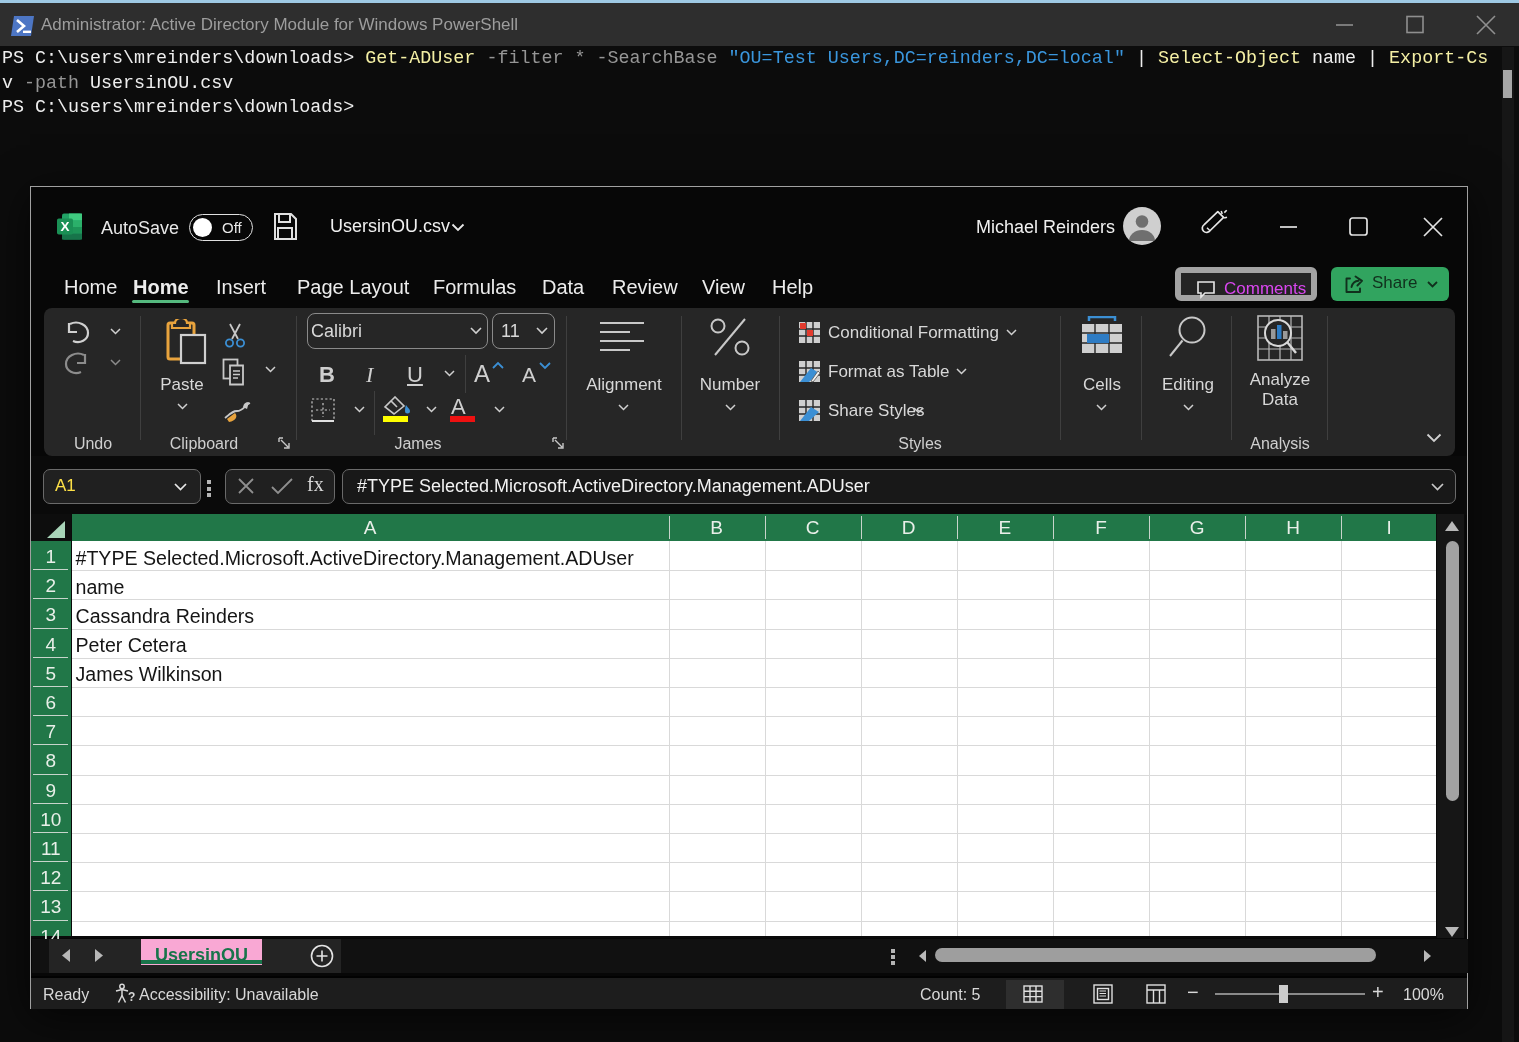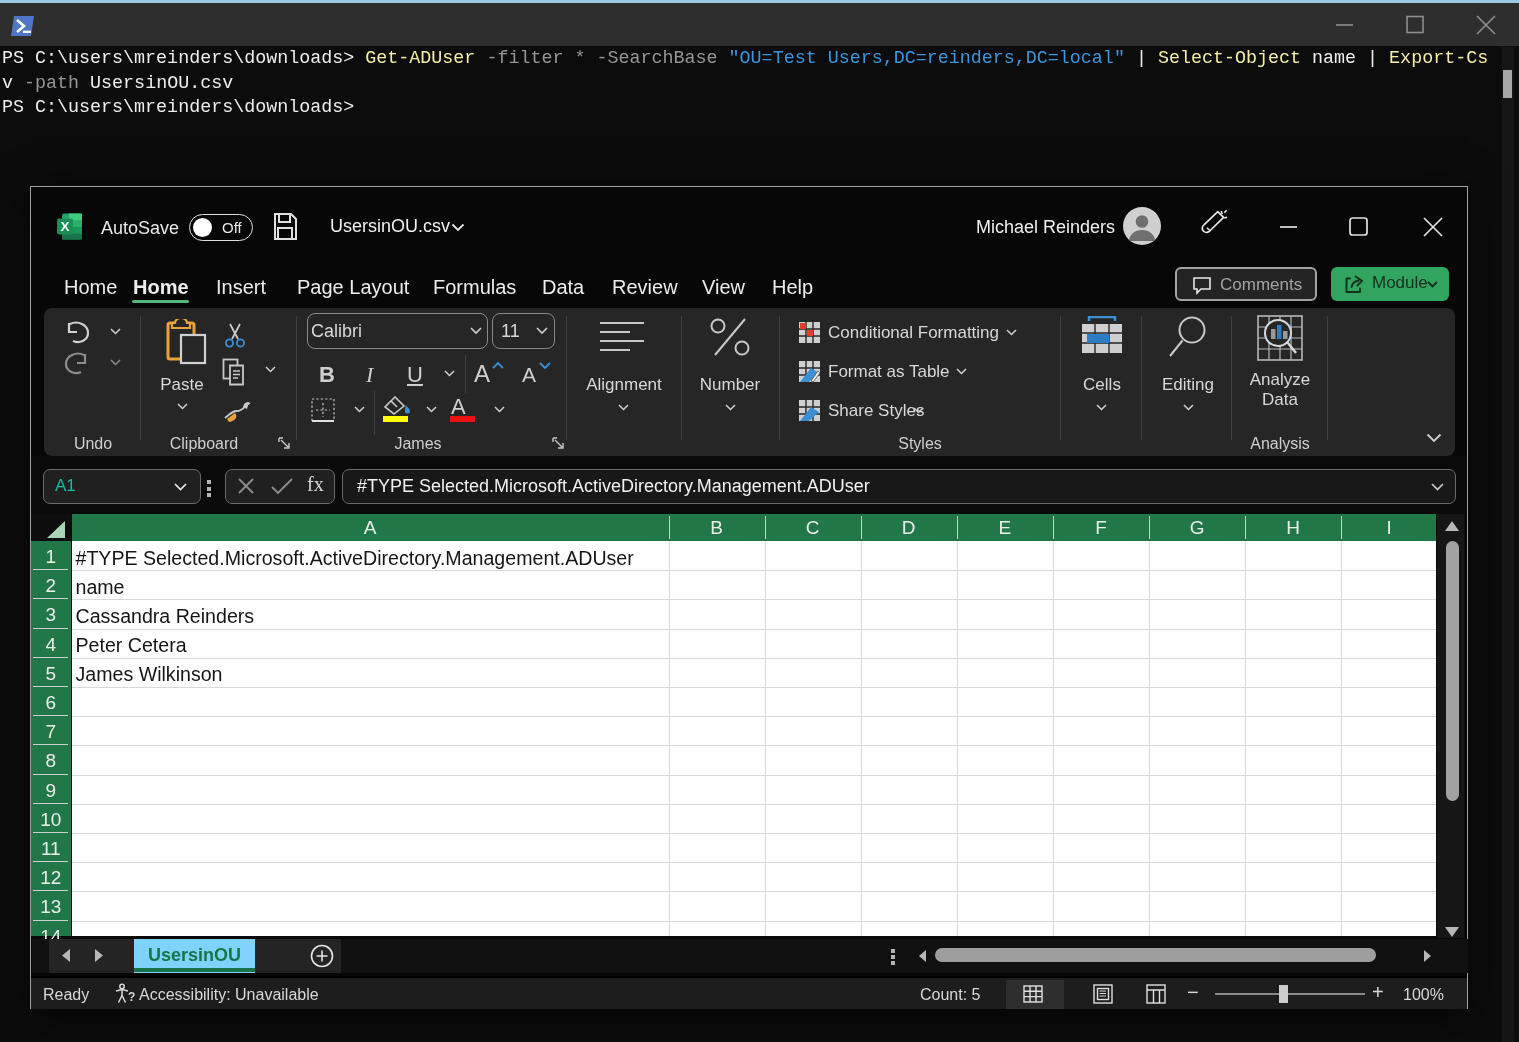--- a/index.html
+++ b/index.html
@@ -26,22 +26,22 @@
 #toggle .knob { position:absolute; left:3px; top:2.5px; width:19px; height:19px; border-radius:50%; background:#fff; }
 #toggle .off { position:absolute; left:32px; top:4px; font-size:15px; color:#e8e8e8; }
 #fname { left:299px; top:29px; font-size:18px; color:#f0f0f0; }
 #searchbox { left:528px; top:20px; width:383px; height:41px; background:#2f2f2f; border-radius:4px; }
 #searchbox .stxt { position:absolute; left:70px; top:9px; font-size:18px; color:#ababab; }
 #user-t { left:945px; top:30px; font-size:18px; color:#f0f0f0; }
 #avatar { left:1092px; top:20px; width:38px; height:38px; border-radius:50%; background:#cfcfcf; overflow:hidden;}
 
 .menu { top:88.5px; font-size:20px; color:#ececec; }
 #home-ul { left:101px; top:112.5px; width:57px; height:3.5px; background:#55b97e; border-radius:2px; }
-#cmtbtn { left:1144px; top:80px; width:142px; height:34px; background:#242424; border:2px solid #a3a3a3;
-  border-radius:6px; color:#a3a3a3; font-size:17px;text-align:center; }
+#cmtbtn { left:1144px; top:80px; width:142px; height:34px; background:#242424; border:6px solid #a3a3a3;
+  border-radius:6px; color:#d946ef; font-size:17px;text-align:center; }
 #sharebtn { left:1300px; top:80px; width:118px; height:34px; background:#31a45f; border-radius:6px;
   color:#11301d; font-size:17px; }
 
 #ribbon { left:13px; top:121px; width:1411px; height:148px; background:#262626; border-radius:8px; }
 #ribbon .r { position:absolute; }
 .sep { position:absolute; width:1px; background:#3f3f3f; top:8px; height:124px; }
 .glabel { position:absolute; top:127px; font-size:16px; color:#cfcfcf; text-align:center; }
 .combo { position:absolute; border:1px solid #8a8a8a; border-radius:8px; background:#262626; height:36px; }
 .rlbl { position:absolute; font-size:17px; color:#d8d8d8; }
 
@@ -59,37 +59,38 @@
 .hline { position:absolute; left:0; width:100%; height:1px; background:#d9d9d9; }
 .hsep { position:absolute; top:2px; width:1px; height:23px; background:#c8d4cb; }
 .rsep { position:absolute; left:2px; width:35px; height:1px; background:#c8d4cb; }
 .ctext { position:absolute; left:4px; font-size:19.6px; color:#151515; white-space:nowrap; }
 
 #vsb { position:absolute; left:1406px; top:0px; width:27px; height:424px; background:#161616; }
 #vthumb { position:absolute; left:9px; top:27px; width:13px; height:260px; background:#a2a2a2; border-radius:7px; }
 
 #tabbar { left:1px; top:752px; width:1436px; height:34px; background:#111111; }
 #tabpanel { position:absolute; left:17px; top:0; width:292px; height:34px; background:#242424; }
-#sheettab { position:absolute; left:102px; top:0; width:121px; height:34px; background:#7dd3fc; }
+#sheettab { position:absolute; left:109px; top:0; width:121px; height:26px; background:#f9a8d4; }
 #sheettab .nm { position:absolute; left:0; top:6px; width:121px; text-align:center; font-size:18px; font-weight:bold; color:#19744a; }
 #sheettab .ul { position:absolute; left:0; bottom:1px; width:121px; height:4px; background:#19744a; }
 
 #sbar { left:0px; top:789px; width:1436px; height:33px; background:#1d1d1d; border-top:2px solid #020202; }
 #sbar .t { position:absolute; top:8px; font-size:16px; color:#d8d8d8; }
 #hthumb { position:absolute; left:903px; top:9px; width:441px; height:14px; background:#9e9e9e; border-radius:7px; }
 </style>
 </head>
 <body>
 <div id="ps-strip"></div>
 <div id="ps-title">
   <svg id="ps-icon" viewBox="0 0 24 20">
       <path d="M3 0 h20 l-3 20 h-20 z" fill="#4d76c4"></path>
       <path d="M6 4 l7 6 -7 6" stroke="#fff" stroke-width="2.6" fill="none"></path>
       <rect x="12" y="14.6" width="8" height="2.4" fill="#fff"></rect>
     </svg>
+  <div class="ttl">Administrator: Active Directory Module for Windows PowerShell</div>
   <svg class="capbtn" style="left:1322px" viewBox="0 0 46 43">
       <line x1="14" y1="22" x2="31" y2="22" stroke="#8f8f8f" stroke-width="1.6"></line>
     </svg>
   <svg class="capbtn" style="left:1392px" viewBox="0 0 46 43">
       <rect x="15" y="13.5" width="16" height="16" fill="none" stroke="#8f8f8f" stroke-width="1.6"></rect>
     </svg>
   <svg class="capbtn" style="left:1463px" viewBox="0 0 46 43">
       <path d="M14 13 L32 31 M32 13 L14 31" stroke="#8f8f8f" stroke-width="1.6"></path>
     </svg>
 </div>
@@ -159,21 +160,21 @@
   <div class="w" id="cmtbtn">
     <svg style="position:absolute;left:15px;top:7px" width="20" height="19" viewBox="0 0 20 19">
         <path d="M2 2 h16 v11 h-9 l-4 4 v-4 h-3 z" fill="none" stroke="#e8e8e8" stroke-width="1.6"></path>
       </svg>
     <div style="position:absolute;left:43px;top:6px">Comments</div>
   </div>
   <div class="w" id="sharebtn">
     <svg style="position:absolute;left:12px;top:7px" width="22" height="20" viewBox="0 0 22 20">
         <path d="M7 4.5 H3.5 V18 H17 V14.5 M8.5 13 C9.5 9 12 7 15.5 6.8 M12.5 2.5 L19 6.9 L14.4 11.5" fill="none" stroke="#11301d" stroke-width="1.9" stroke-linecap="round" stroke-linejoin="round"></path>
       </svg>
-    <div style="position:absolute;left:41px;top:6px">Module</div>
+    <div style="position:absolute;left:41px;top:6px">Share</div>
     <svg style="position:absolute;left:96px;top:14px" width="11" height="7" viewBox="0 0 11 7">
         <path d="M1 1 L5.5 5.5 L10 1" stroke="#11301d" stroke-width="1.8" fill="none"></path>
       </svg>
   </div>
 
   <div class="w" id="ribbon">
 
     <svg class="r" style="left:20px;top:13px" width="28" height="24" viewBox="0 0 28 24">
         <path d="M6 3 C 14 -1 24 4 24 12 C 24 19 16 23 9 20" fill="none" stroke="#d0d0d0" stroke-width="2.2"></path>
         <path d="M6 3 l0 8 8 0" fill="none" stroke="#d0d0d0" stroke-width="0"></path>
@@ -367,21 +368,21 @@
     <div class="rlbl" style="left:1200px;top:62px;width:72px;text-align:center">Analyze<br>Data</div>
     <div class="glabel" style="left:1204px;width:64px">Analysis</div>
     <div class="sep" style="left:1283px"></div>
     <svg class="r" style="left:1382px;top:125px" width="16" height="10" viewBox="0 0 16 10">
         <path d="M1.5 1.5 L8 8 L14.5 1.5" stroke="#d0d0d0" stroke-width="1.8" fill="none"></path>
       </svg>
   </div>
 
   <div class="w" id="fbar">
     <div class="fbox" style="left:12px;top:13px;width:158px;"></div>
-    <div style="position:absolute;left:24px;top:20px;font-size:17px;color:#14b8a6;">A1</div>
+    <div style="position:absolute;left:24px;top:20px;font-size:17px;color:#fde047;">A1</div>
     <svg style="position:absolute;left:143px;top:27px" width="13" height="8" viewBox="0 0 13 8">
         <path d="M1 1 L6.5 6.5 L12 1" stroke="#e8e8e8" stroke-width="1.7" fill="none"></path>
       </svg>
     <div style="position:absolute;left:176px;top:24px;width:4px;height:4px;background:#b5b5b5"></div>
       <div style="position:absolute;left:176px;top:30.5px;width:4px;height:4px;background:#b5b5b5"></div>
       <div style="position:absolute;left:176px;top:37px;width:4px;height:4px;background:#b5b5b5"></div>
     <div class="fbox" style="left:194px;top:13px;width:110px;"></div>
     <svg style="position:absolute;left:205px;top:20px" width="20" height="20" viewBox="0 0 20 20">
         <path d="M3 3 L17 17 M17 3 L3 17" stroke="#8f8f8f" stroke-width="1.8"></path>
       </svg>

